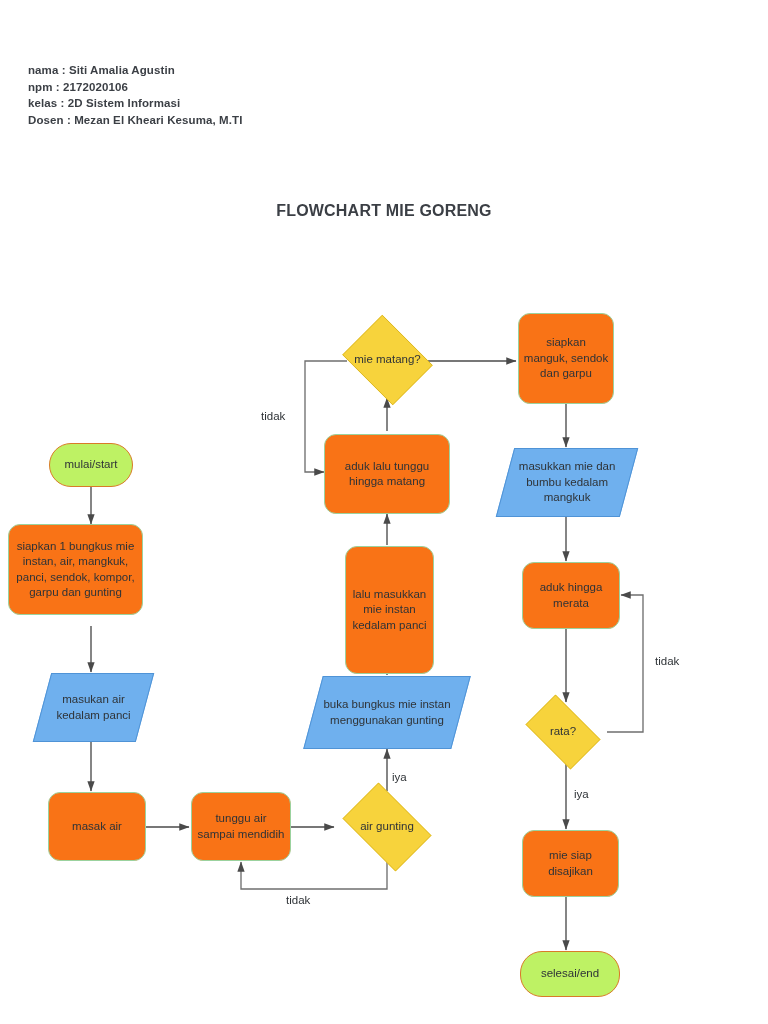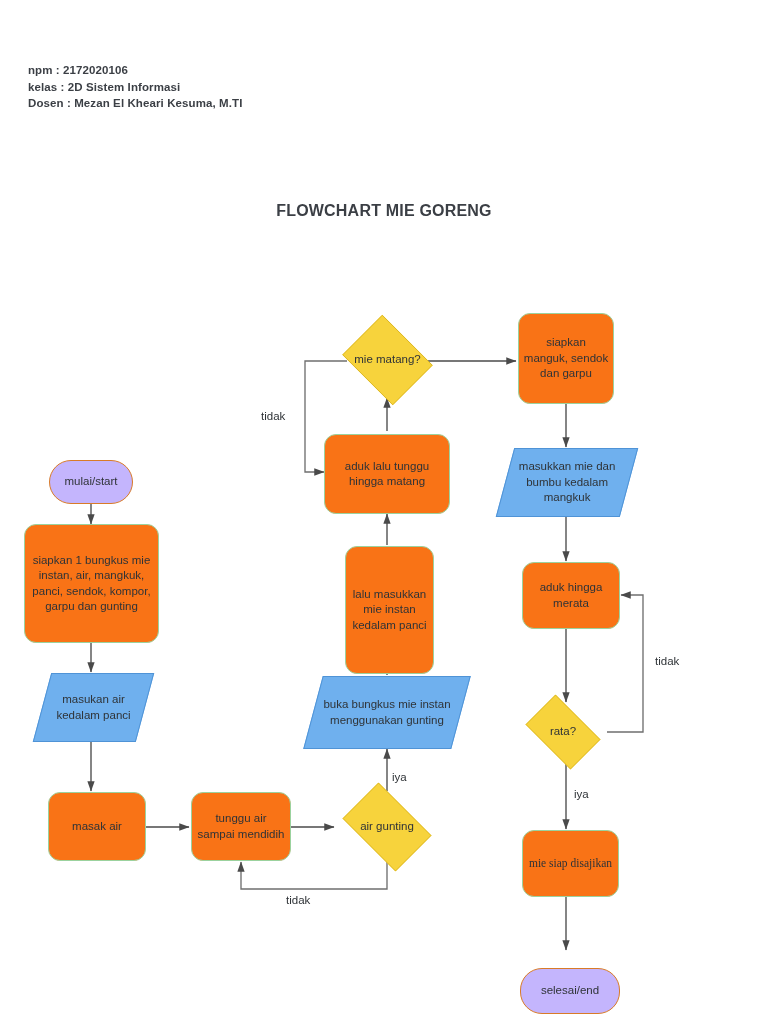--- a/index.html
+++ b/index.html
@@ -63,24 +63,23 @@
     line-height: 15.5px;
   }
   .node span { display: block; padding: 0 4px; }
 
   .proc {
     background: #f97316;
     border: 1px solid #9bd29e;
     border-radius: 12px;
   }
   .term {
-    background: #c4b5fd;
+    background: #bef264;
     border: 1px solid #d97b28;
     border-radius: 22px;
-    margin-top: 17px;
   }
   .io {
     background: #6fb0ee;
     border: 1px solid #4f93d6;
     transform: skewX(-15deg);
   }
   .io > span { transform: skewX(15deg); }
 
   .dec {
     background: transparent;
@@ -107,20 +106,21 @@
     font-size: 11.5px;
     color: #2f3337;
     white-space: nowrap;
     line-height: 14px;
   }
 </style>
 </head>
 <body>
 
 <div id="header-info">
+  <div>nama : Siti Amalia Agustin</div>
   <div>npm : 2172020106</div>
   <div>kelas : 2D Sistem Informasi</div>
   <div>Dosen : Mezan El Kheari Kesuma, M.TI</div>
 </div>
 
 <div id="chart-title">FLOWCHART MIE GORENG</div>
 
 <svg id="connectors" viewBox="0 0 768 1024" xmlns="http://www.w3.org/2000/svg">
   <defs>
     <marker id="ah" markerWidth="9" markerHeight="9" refX="7.2" refY="3.1" orient="auto" markerUnits="strokeWidth">
@@ -161,21 +161,21 @@
 <div class="edge-label" style="left:286px; top:893px;">tidak</div>
 <div class="edge-label" style="left:392px; top:770px;">iya</div>
 <div class="edge-label" style="left:261px; top:409px;">tidak</div>
 <div class="edge-label" style="left:655px; top:654px;">tidak</div>
 <div class="edge-label" style="left:574px; top:787px;">iya</div>
 
 <div class="node term" style="left:49px; top:443px; width:84px; height:44px;">
   <span>mulai/start</span>
 </div>
 
-<div class="node proc" style="left:24px; top:524px; width:135px; height:119px;">
+<div class="node proc" style="left:8px; top:524px; width:135px; height:91px;">
   <span>siapkan 1 bungkus mie instan, air, mangkuk, panci, sendok, kompor, garpu dan gunting</span>
 </div>
 
 <div class="node io" style="left:42px; top:673px; width:103px; height:69px;">
   <span>masukan air kedalam panci</span>
 </div>
 
 <div class="node proc" style="left:48px; top:792px; width:98px; height:69px;">
   <span>masak air</span>
 </div>
@@ -216,19 +216,19 @@
 
 <div class="node proc" style="left:522px; top:562px; width:98px; height:67px;">
   <span>aduk hingga merata</span>
 </div>
 
 <div class="node dec" style="left:518px; top:702px; width:90px; height:60px;">
   <div class="dec-shape"></div>
   <span>rata?</span>
 </div>
 
-<div class="node proc" style="left:522px; top:830px; width:97px; height:67px;font-family:Liberation Serif, serif;">
+<div class="node proc" style="left:522px; top:830px; width:97px; height:67px;">
   <span>mie siap disajikan</span>
 </div>
 
 <div class="node term" style="left:520px; top:951px; width:100px; height:46px;">
   <span>selesai/end</span>
 </div>
 
 </body></html>

